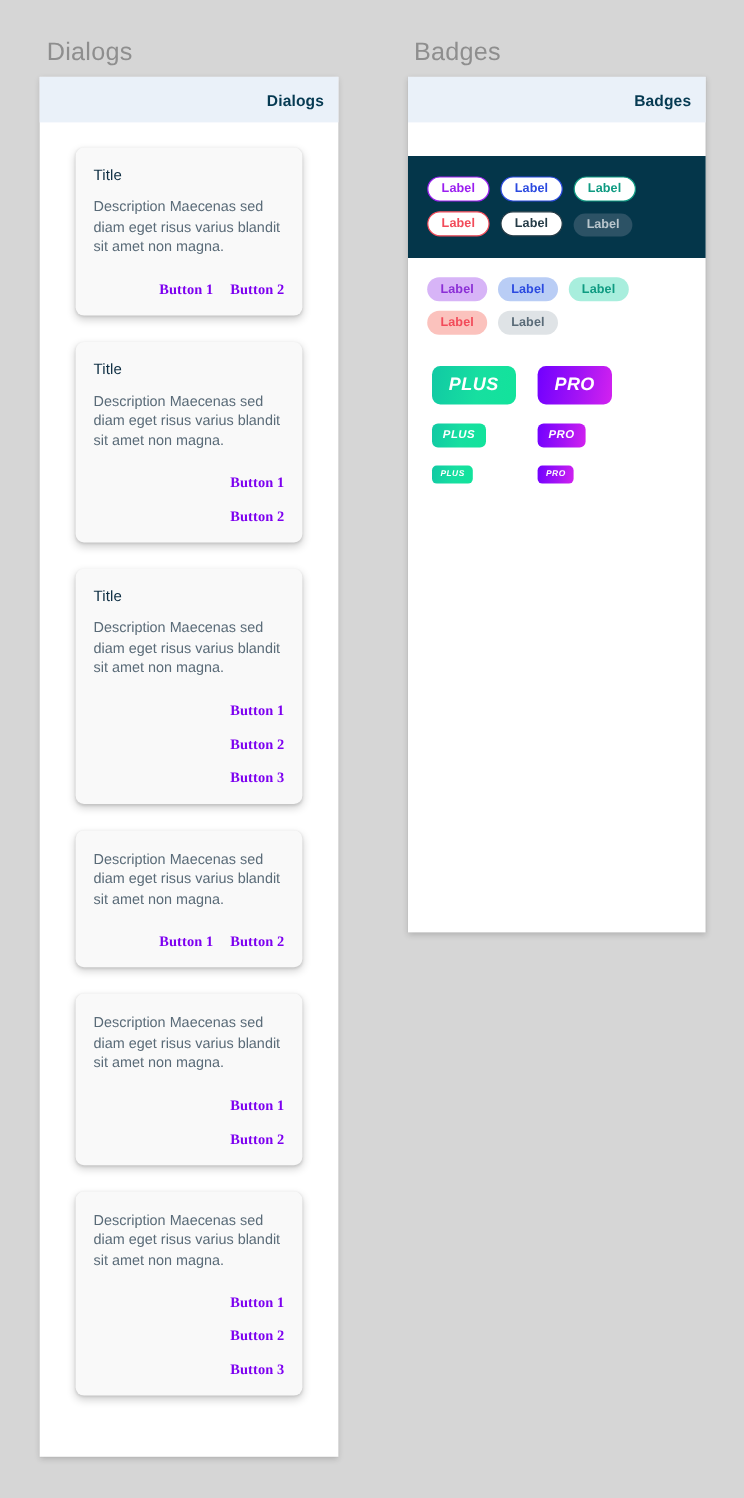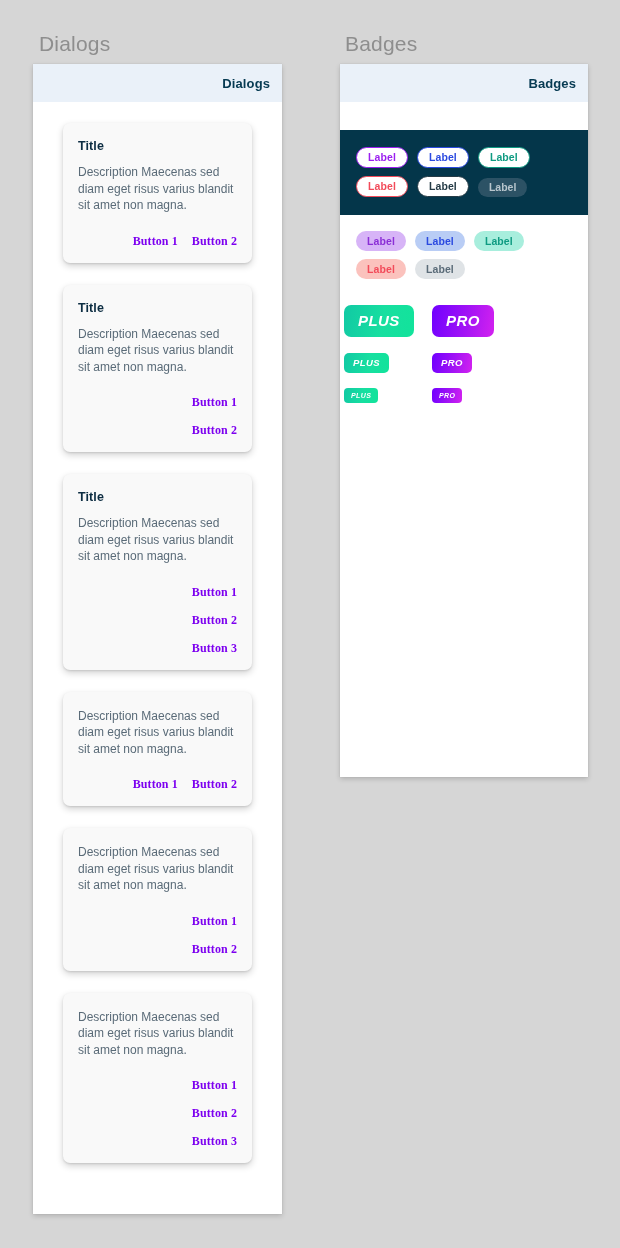--- a/index.html
+++ b/index.html
@@ -81,21 +81,21 @@
     background: #f9f9f9;
     border-radius: 7px;
     box-shadow: 0 3px 7px rgba(0,0,0,.18), 0 1px 2px rgba(0,0,0,.10);
     padding: 16px 15px 14px 15px;
     box-sizing: border-box;
   }
   .dialog-card:last-child { margin-bottom: 0; }
 
   .dialog-title {
     font-size: 12.5px;
-    font-weight: bold;
+    font-weight: normal;
     color: #0d2d42;
     margin: 0 0 11px 0;
     letter-spacing: .1px;
   }
   .dialog-desc {
     font-size: 12px;
     line-height: 16.5px;
     color: #5a6b78;
     margin: 0;
   }
@@ -175,21 +175,21 @@
     border-radius: 999px;
     font-size: 10.5px;
     font-weight: bold;
     padding: 4.5px 11px 5px 11px;
     line-height: 1;
     letter-spacing: .1px;
   }
 
   
   .gradient-area {
-    padding: 26px 16px 0 4px;
+    padding: 26px 16px 0 20px;
     display: flex;
     gap: 0;
   }
   .gradient-col {
     display: flex;
     flex-direction: column;
     align-items: flex-start;
   }
   .gradient-col.plus { width: 88px; }
 

